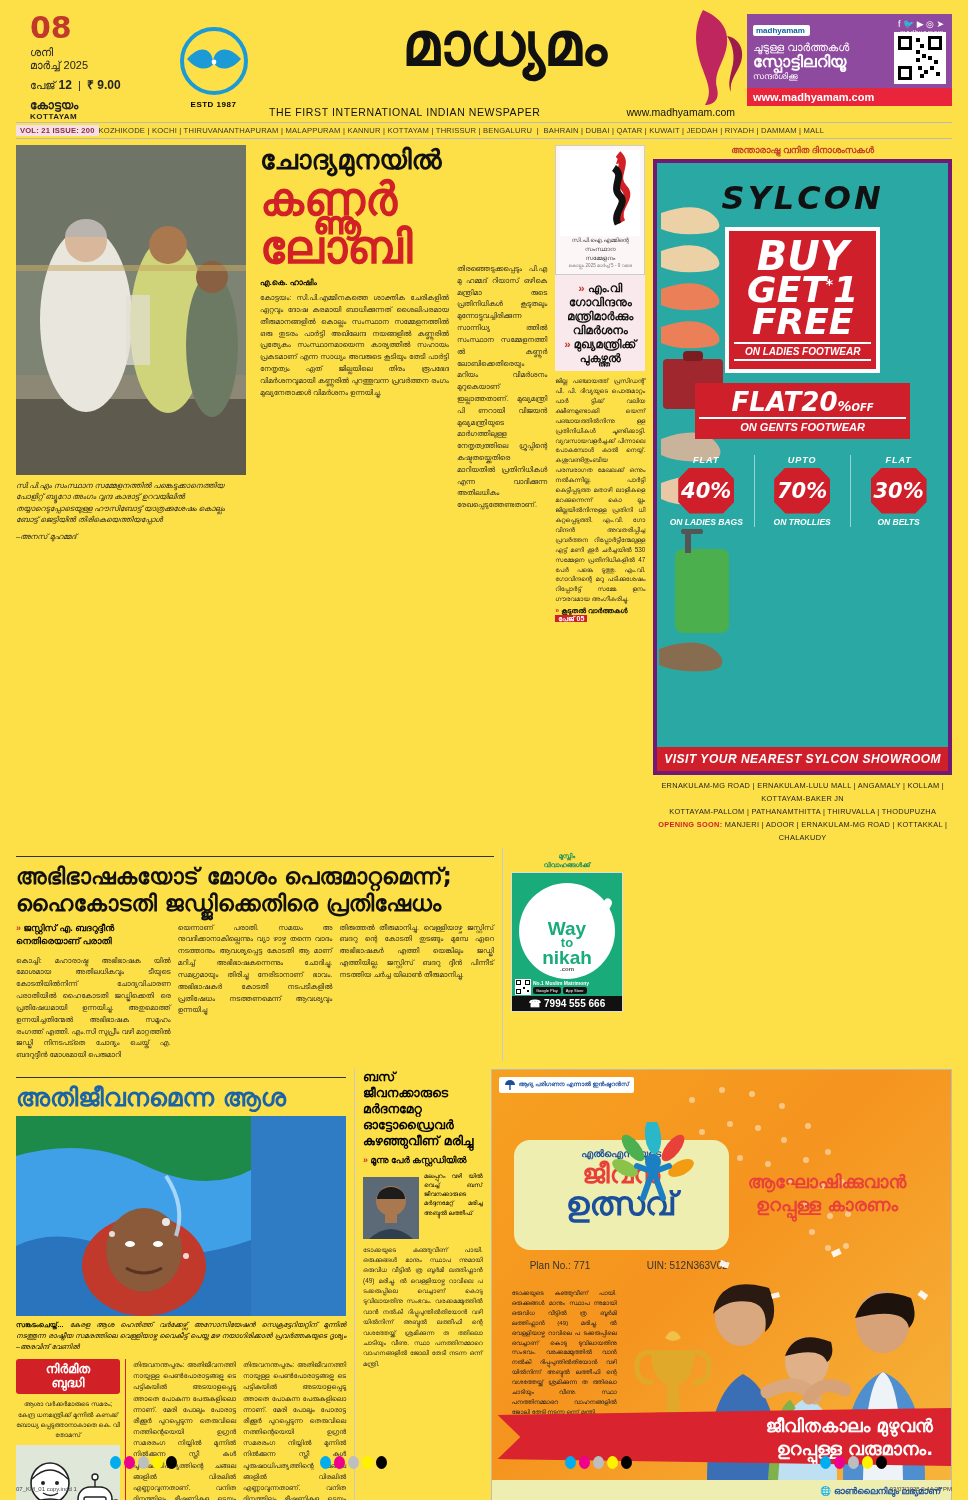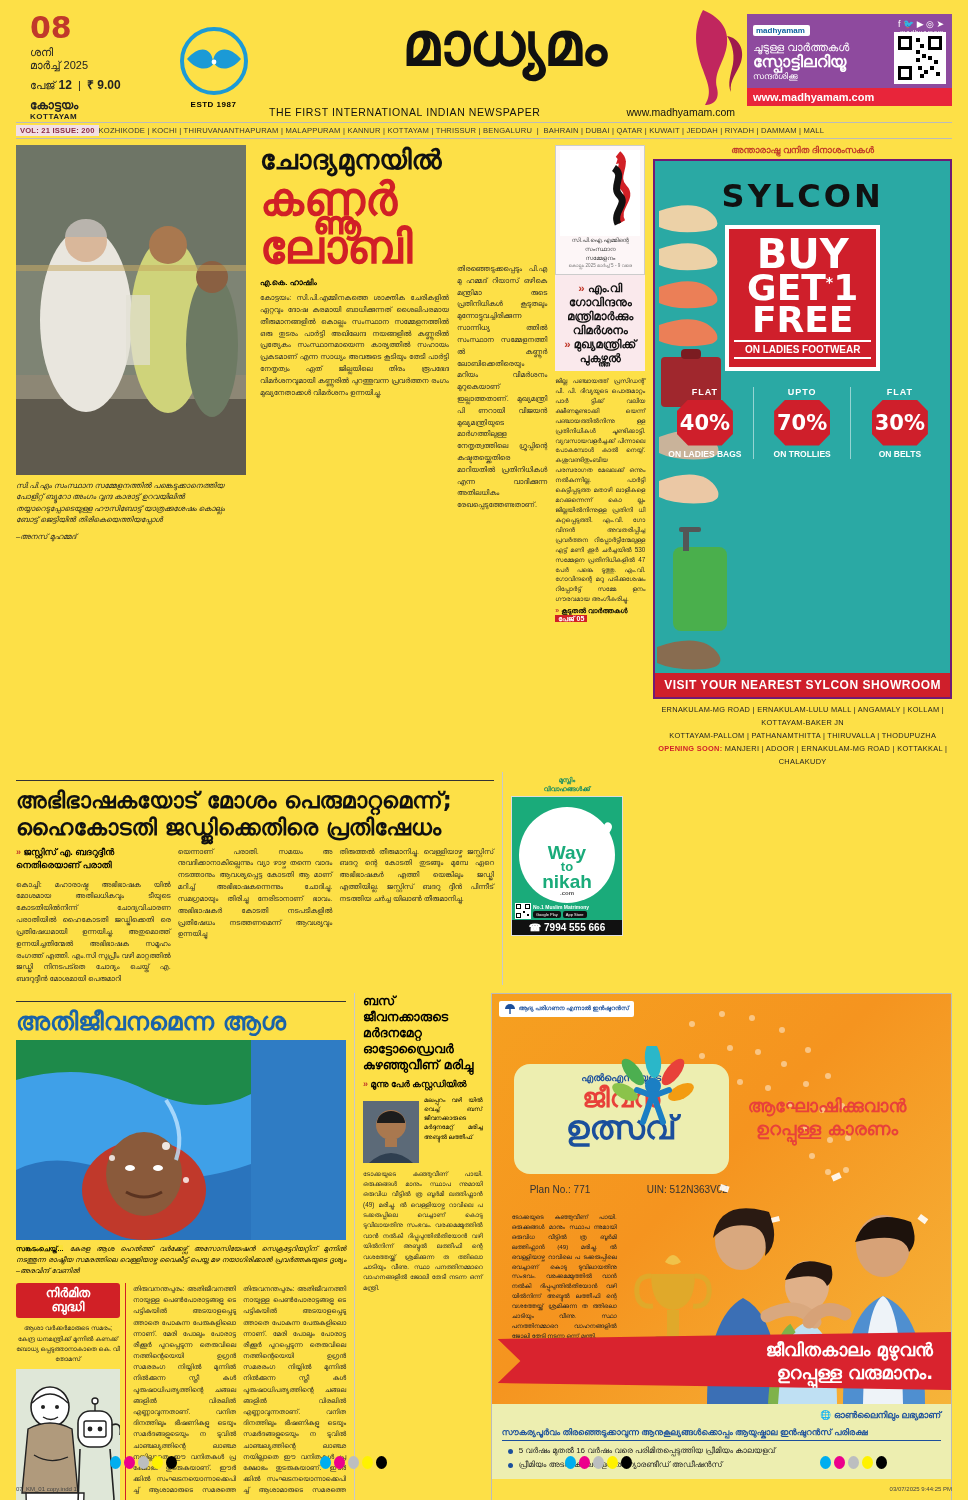--- a/index.html
+++ b/index.html
@@ -81,21 +81,21 @@
   .confbox-cap { font-size:6px; text-align:center; line-height:1.5; color:#444; }
   .bullets { background:#fae9ec; padding:6px 0; font-size:11.5px; font-weight:bold; text-align:center; line-height:1.22; color:#111;}
   .bullets .bl { color:#c0392b; }
   .mid-body { font-size:6.4px; line-height:1.55; text-align:justify; color:#2a2a2a; padding-top:5px;}
   .contd { font-size:7px; font-weight:bold; margin-top:3px; }
   .contd .pg { background:#d12026; color:#fff; padding:0 3px; }
 
   .col-ad { width: 370px; }
   .wd-greet { font-size:9px; color:#c0392b; text-align:center; font-weight:bold; margin-bottom:3px;}
   .sylcon {
-    border:2px solid #701a75; background:#2aa9a4; height:540px; position:relative; overflow:hidden;
+    border:4px solid #701a75; background:#2aa9a4; height:616px; position:relative; overflow:hidden;font-style:italic;
   }
   .syl-name { text-align:center; font-size:32px; font-weight:bold; letter-spacing:3px; color:#111; padding-top:16px; font-family:"DejaVu Sans", sans-serif;}
   .syl-box { width:155px; margin: 10px auto 0 auto; background:#cf1f2b; border:4px solid #fff; text-align:center; padding:8px 5px;}
   .syl-buy { font-size:40px; font-weight:bold; color:#fff; line-height:0.88; font-family:"DejaVu Sans", sans-serif;}
   .syl-sub { font-size:10px; color:#fff; font-weight:bold; border-top:2px solid #fff; border-bottom:2px solid #fff; margin-top:4px; padding:2px 0;}
   .syl-flat { width:215px; margin:10px auto 0 auto; background:#cf1f2b; text-align:center; padding:6px 4px; color:#fff;}
   .syl-flat .big { font-size:26px; font-weight:bold; line-height:1; font-family:"DejaVu Sans", sans-serif;}
   .syl-flat .sm { font-size:11px; font-weight:bold; border-top:2px solid #fff; margin-top:2px; padding-top:2px;}
   .syl-offers { display:flex; justify-content:center; gap:0; margin-top:16px; }
   .syl-off { width:33%; text-align:center; color:#fff; border-right:1px solid rgba(255,255,255,.5);}
@@ -396,20 +396,26 @@
               <div class="syl-buy">
                 <span>BUY</span>
               </div>
               <div class="syl-buy" style="font-size:36px;">
                 <span>GET</span><span style="font-size:14px;vertical-align:super;">*</span><span>1</span>
               </div>
               <div class="syl-buy" style="font-size:36px;">FREE</div>
               <div class="syl-sub">ON LADIES FOOTWEAR</div>
             </div>
 
+            <div class="syl-flat">
+              <div class="big">
+                <span>FLAT</span><span>20</span><span style="font-size:14px;">%</span><span style="font-size:10px;">OFF</span>
+              </div>
+              <div class="sm">ON GENTS FOOTWEAR</div>
+            </div>
 
             <div class="syl-offers">
               <div class="syl-off">
                 <div class="lab">FLAT</div>
                 <div class="oct">40%</div>
                 <div class="on">ON LADIES BAGS</div>
               </div>
               <div class="syl-off">
                 <div class="lab">UPTO</div>
                 <div class="oct">70%</div>

